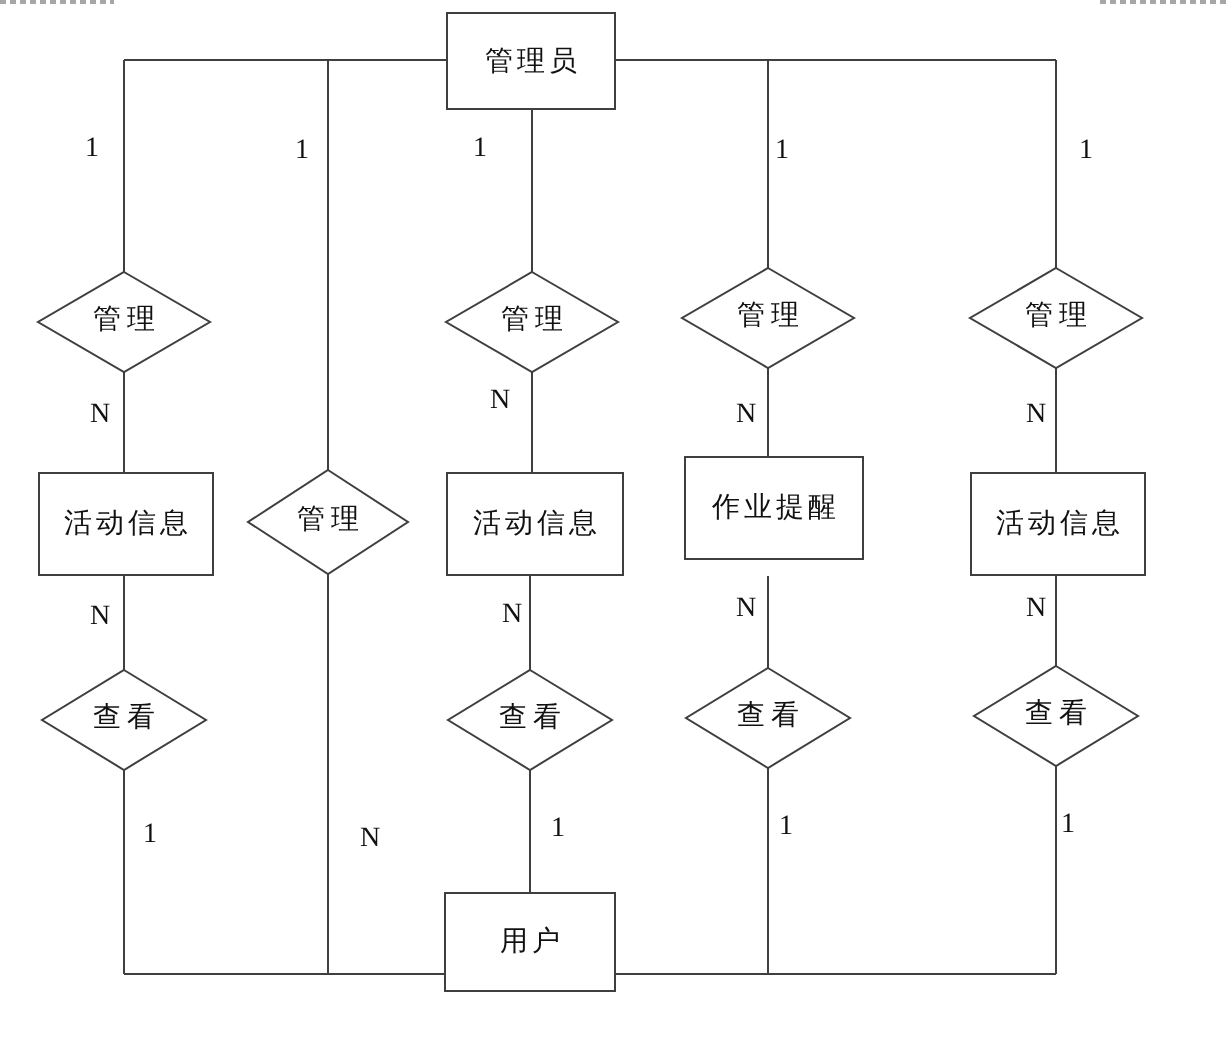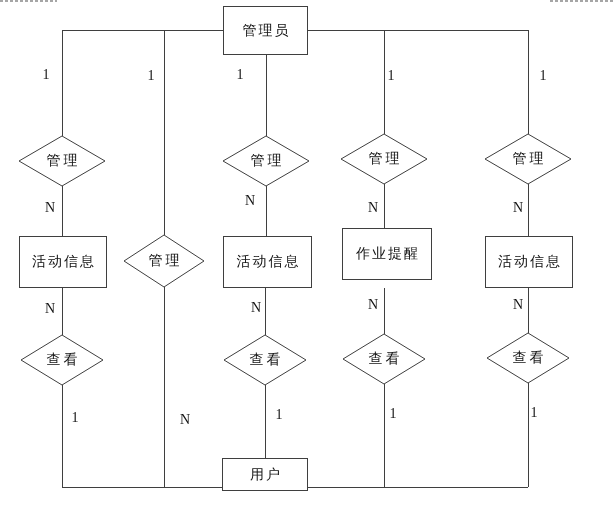--- a/index.html
+++ b/index.html
@@ -96,21 +96,21 @@
   </div>
   <div class="entity" style="left:223px;top:236px;width:89px;height:52px">
     <span>活动信息</span>
   </div>
   <div class="entity" style="left:342px;top:228px;width:90px;height:52px">
     <span>作业提醒</span>
   </div>
   <div class="entity" style="left:485px;top:236px;width:88px;height:52px">
     <span>活动信息</span>
   </div>
-  <div class="entity" style="left:222px;top:458px;width:86px;height:33px">
+  <div class="entity" style="left:222px;top:446px;width:86px;height:50px">
     <span>用户</span>
   </div>
 
   <span class="lbl cn" style="left:62px;top:161px">管理</span>
   <span class="lbl cn" style="left:164px;top:261px">管理</span>
   <span class="lbl cn" style="left:266px;top:161px">管理</span>
   <span class="lbl cn" style="left:384px;top:159px">管理</span>
   <span class="lbl cn" style="left:528px;top:159px">管理</span>
   <span class="lbl cn" style="left:62px;top:360px">查看</span>
   <span class="lbl cn" style="left:265px;top:360px">查看</span>

